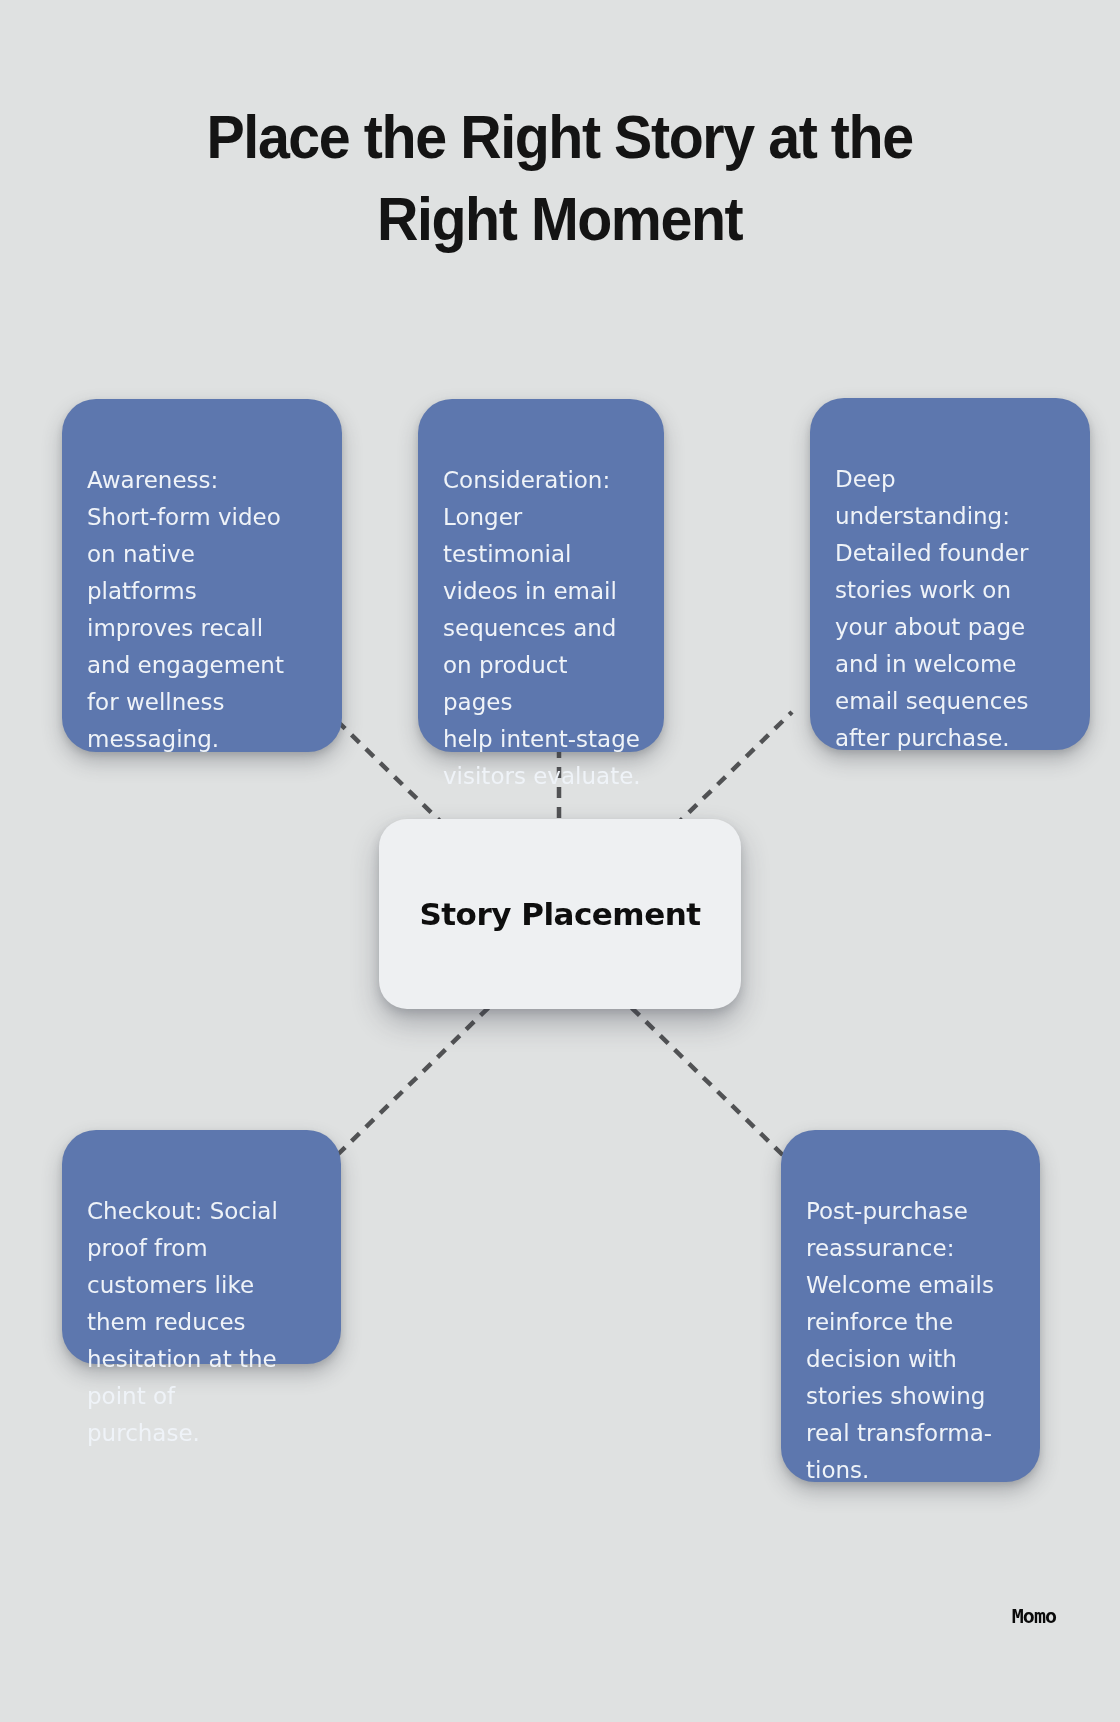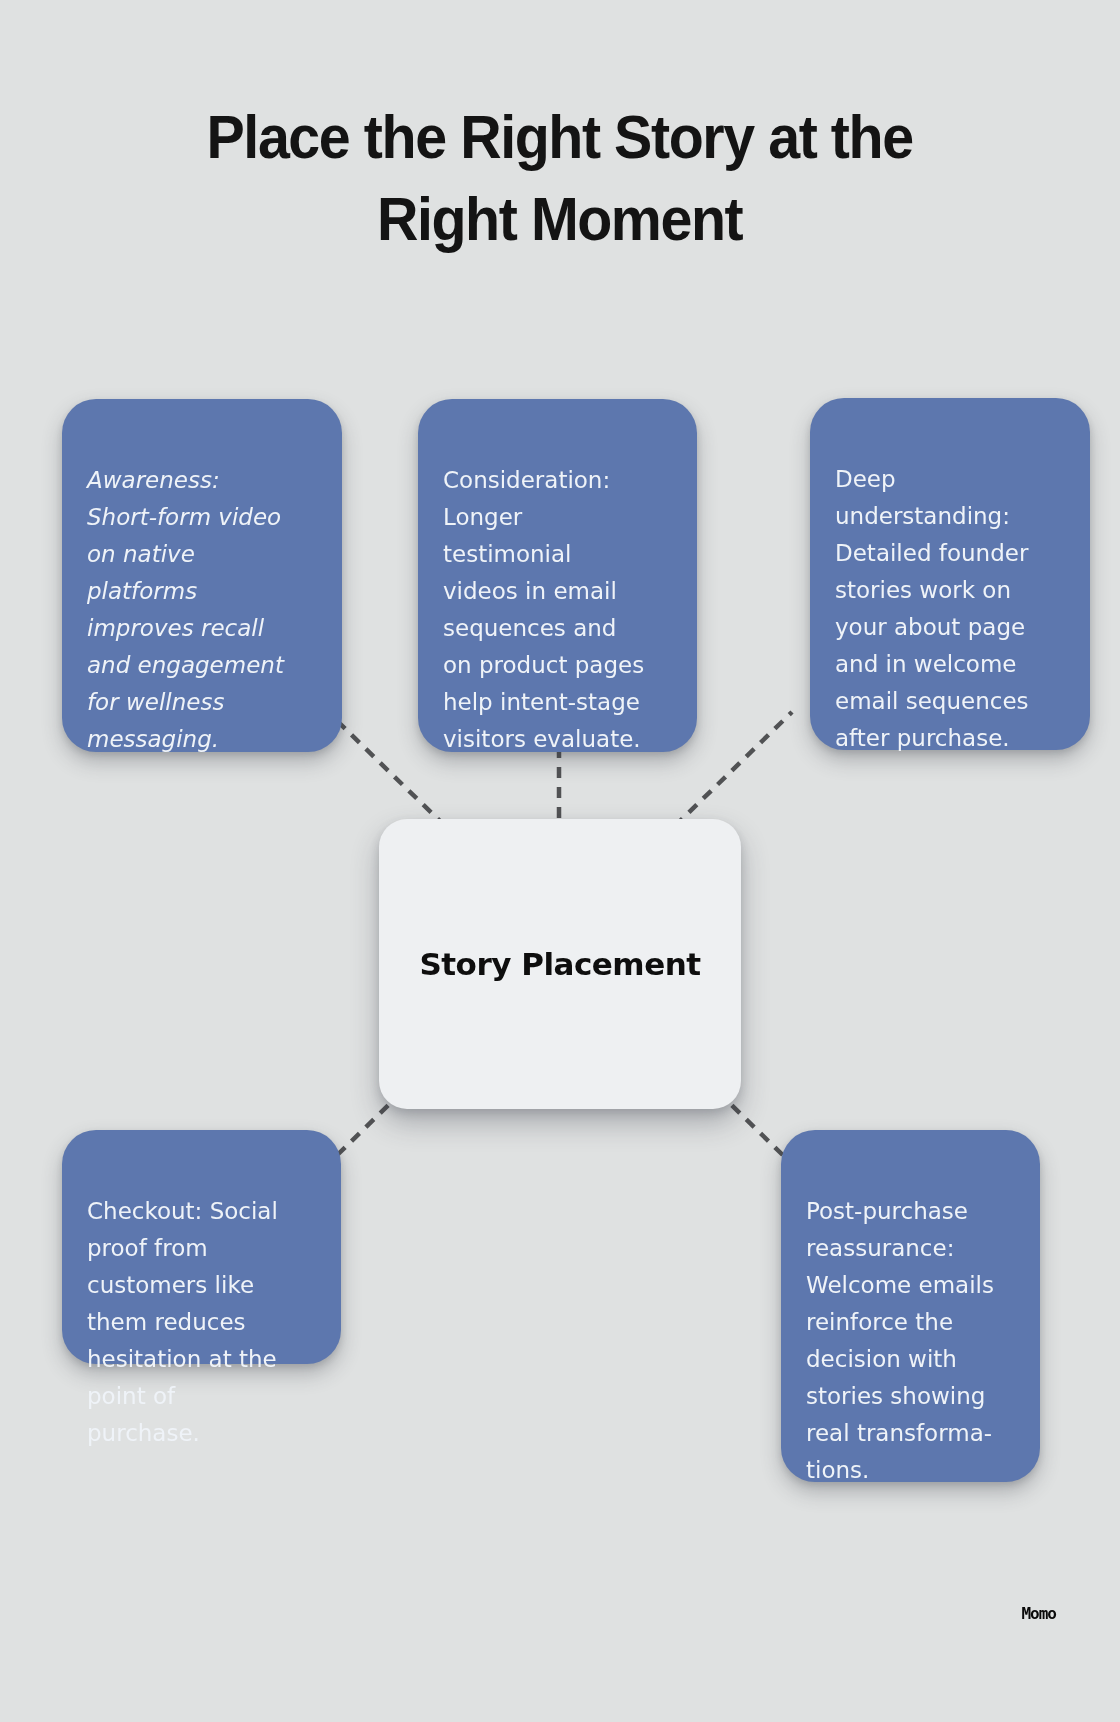--- a/index.html
+++ b/index.html
@@ -43,51 +43,51 @@
     z-index: 2;
     background: #5d77ae;
     border-radius: 34px;
     color: #eff3f8;
     font-size: 23px;
     line-height: 37px;
     padding: 26px 22px 12px 25px;
     white-space: pre-line;
     box-shadow: 0 10px 20px rgba(55,60,70,0.30), 0 3px 6px rgba(55,60,70,0.16);
   }
-  .box-awareness      { left: 62px;  top: 399px; width: 280px; height: 353px; font-style: italic; }
-  .box-consideration  { left: 418px; top: 399px; width: 279px; height: 353px; }
+  .box-awareness      { left: 62px;  top: 399px; width: 280px; height: 353px; }
+  .box-consideration  { left: 418px; top: 399px; width: 246px; height: 353px; }
   .box-deep           { left: 782px; top: 398px; width: 280px; height: 352px; margin-left: 28px; }
   .box-checkout       { left: 62px;  top: 1130px; width: 279px; height: 234px; }
   .box-postpurchase   { left: 781px; top: 1130px; width: 259px; height: 352px; }
   .center-card {
     position: absolute;
     z-index: 3;
     left: 379px; top: 819px;
-    width: 362px; height: 290px;
+    width: 362px; height: 190px;
     background: #eef0f2;
     border-radius: 28px;
     display: flex;
     align-items: center;
     justify-content: center;
     box-shadow: 0 14px 28px rgba(55,60,70,0.32), 0 4px 10px rgba(55,60,70,0.18);
   }
   .center-card .label {
     font-weight: bold;
     font-size: 31px;
     letter-spacing: -0.5px;
     color: #0e0e0e;
   }
   .brand {
     position: absolute;
     z-index: 2;
     top: 1604px;
     right: 64px;
     font-family: "DejaVu Sans Mono", "Liberation Mono", monospace;
     font-weight: bold;
-    font-size: 16px;
+    font-size: 20px;
     letter-spacing: -1px;
     color: #0a0a0a;
   }
 </style>
 </head>
 <body>
 
 <div class="canvas">
 
   <h1 class="title"><span class="squeeze">Place the Right Story at the

